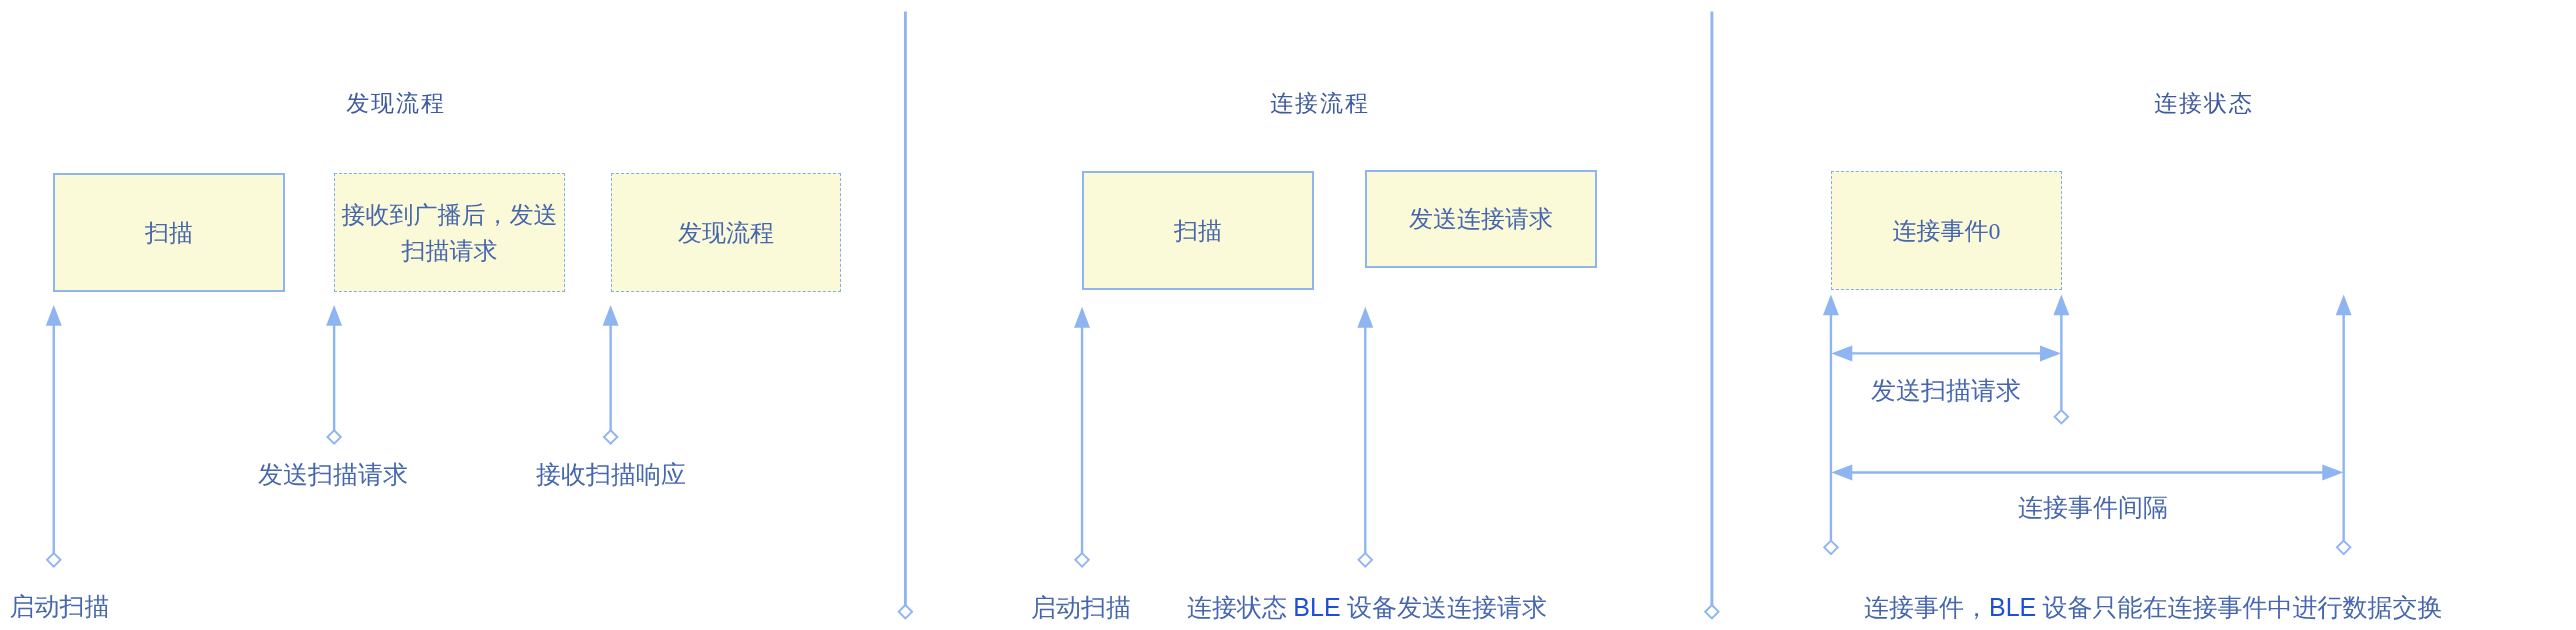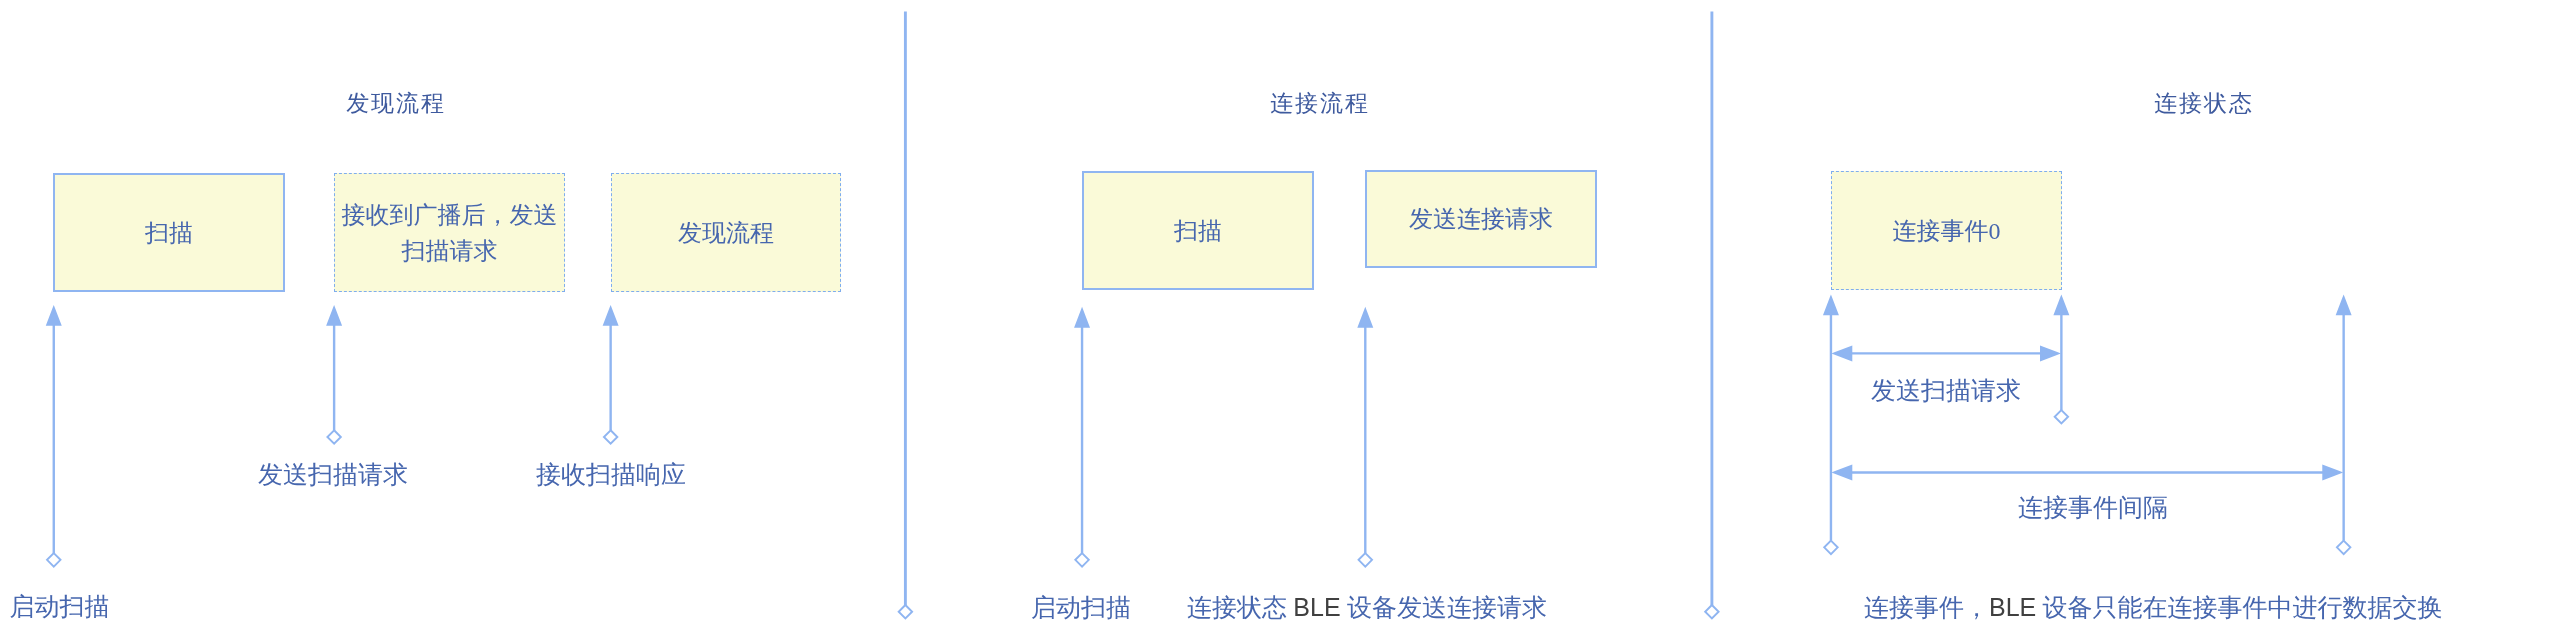--- a/index.html
+++ b/index.html
@@ -37,21 +37,21 @@
   .box.dashed { border: 1.9px dashed #7fadee; }
   .lbl {
     position: absolute;
     color: #4666ae;
     font-size: 25px;
     white-space: nowrap;
   }
   .lbl.centered { transform: translateX(-50%); }
   .ble {
     font-family: "Liberation Sans", "DejaVu Sans", sans-serif;
-    color: #404040;
+    color: #1d4ed8;
   }
 </style>
 </head>
 <body>
 
 <div id="canvas">
 
   <svg id="lines-layer" width="2576" height="631" viewBox="0 0 2683 657">
     <g stroke="#8fb5f1" stroke-width="2.5" fill="#8fb5f1">
 

